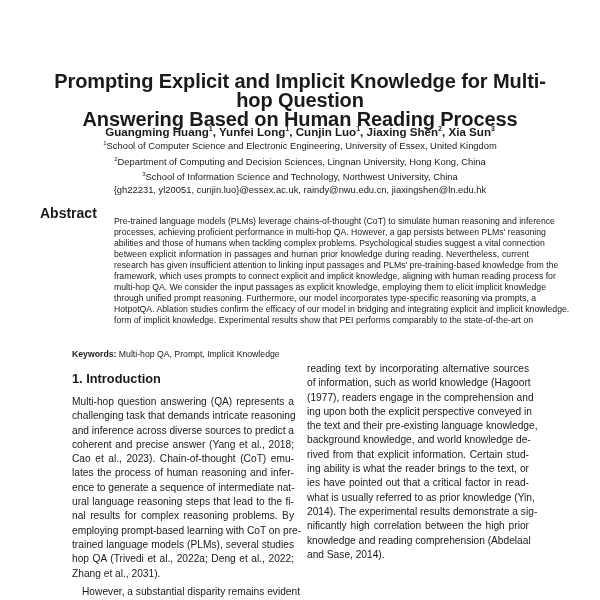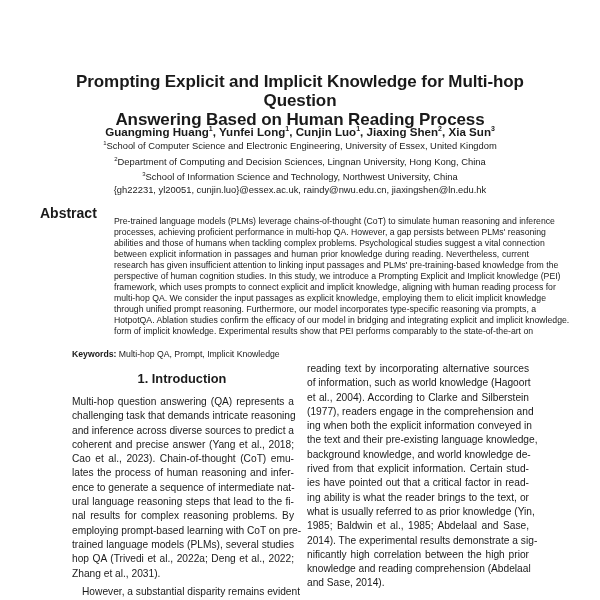--- a/index.html
+++ b/index.html
@@ -1,27 +1,27 @@
 <!DOCTYPE html>
 <html><head>
 <meta charset="utf-8">
 <style>
   html, body { margin: 0; padding: 0; background: #ffffff; }
   body { width: 600px; height: 600px; overflow: hidden; position: relative; font-family: "Liberation Sans", sans-serif; color: #1a1a1a; }
-  .title { position: absolute; left: 40px; width: 520px; top: 72px; text-align: center; font-weight: bold; font-size: 17px; line-height: 19px; letter-spacing: -0.1px; }
+  .title { position: absolute; left: 40px; width: 520px; top: 72px; text-align: center; font-weight: bold; font-size: 20px; line-height: 19px; letter-spacing: -0.1px; }
   .authors { position: absolute; left: 40px; width: 520px; top: 122px; text-align: center; font-weight: bold; font-size: 11.6px; line-height: 14px; }
   .authors sup { font-size: 7px; }
   .affils { position: absolute; left: 40px; width: 520px; top: 137px; text-align: center; font-size: 9.4px; line-height: 12.6px; }
   .affils sup { font-size: 6px; }
   .abs-head { position: absolute; left: 40px; width: 520px; top: 205px; text-align: left; font-weight: bold; font-size: 14px; }
   .abstract { position: absolute; left: 72px; width: 457px; top: 216px; font-size: 8.7px; line-height: 11px; text-align: justify; }
   .abstract .line { display: block; text-align: justify; text-align-last: justify; white-space: nowrap; padding-left: 42px; }
   .keywords { position: absolute; left: 72px; top: 349px; font-size: 8.7px; }
   .keywords b { font-weight: bold; }
-  .sec-head { position: absolute; left: 72px; width: 220px; top: 371px; text-align: center; font-weight: bold; font-size: 12.8px; }
+  .sec-head { position: absolute; left: 72px; width: 220px; top: 371px; text-align: left; font-weight: bold; font-size: 12.8px; }
   .col { position: absolute; font-size: 10.2px; line-height: 14.3px; }
   .col .line { display: block; white-space: nowrap; text-align: justify; text-align-last: justify; }
   .col .line.last { text-align-last: left; }
   .col .line.indent { padding-left: 10px; }
   .col-left { left: 72px; width: 222px; top: 395px; }
   .col-right { left: 307px; width: 222px; top: 362px; }
   .gap { display: block; height: 4px; }
 </style>
 </head>
 <body>
@@ -47,21 +47,20 @@
 </div>
 
 <div class="abs-head">Abstract</div>
 
 <div class="abstract">
   <span class="line">Pre-trained language models (PLMs) leverage chains-of-thought (CoT) to simulate human reasoning and inference</span>
   <span class="line">processes, achieving proficient performance in multi-hop QA. However, a gap persists between PLMs' reasoning</span>
   <span class="line">abilities and those of humans when tackling complex problems. Psychological studies suggest a vital connection</span>
   <span class="line">between explicit information in passages and human prior knowledge during reading.  Nevertheless, current</span>
   <span class="line">research has given insufficient attention to linking input passages and PLMs' pre-training-based knowledge from the</span>
-  <span class="line">perspective of human cognition studies. In this study, we introduce a Prompting Explicit and Implicit knowledge (PEI)</span>
   <span class="line">framework, which uses prompts to connect explicit and implicit knowledge, aligning with human reading process for</span>
   <span class="line">multi-hop QA. We consider the input passages as explicit knowledge, employing them to elicit implicit knowledge</span>
   <span class="line">through unified prompt reasoning.  Furthermore, our model incorporates type-specific reasoning via prompts, a</span>
   <span class="line">HotpotQA. Ablation studies confirm the efficacy of our model in bridging and integrating explicit and implicit knowledge.</span>
   <span class="line">form of implicit knowledge.  Experimental results show that PEI performs comparably to the state-of-the-art on</span>
 </div>
 
 <div class="keywords">
   <b>Keywords:</b>
   <span>Multi-hop QA, Prompt, Implicit Knowledge</span>
@@ -84,28 +83,26 @@
   <span class="line">hop QA (Trivedi et al., 2022a; Deng et al., 2022;</span>
   <span class="line last">Zhang et al., 2031).</span>
   <span class="gap"></span>
   <span class="line indent">However, a substantial disparity remains evident</span>
 
 </div>
 
 <div class="col col-right">
   <span class="line">reading text by incorporating alternative sources</span>
   <span class="line">of information, such as world knowledge (Hagoort</span>
-  <span class="line">et al., 2004). According to Clarke and Silberstein</span>
   <span class="line">(1977), readers engage in the comprehension and</span>
-  <span class="line">ing when both the explicit information conveyed in</span>
+  <span class="line">ing upon both the explicit perspective conveyed in</span>
   <span class="line">the text and their pre-existing language knowledge,</span>
   <span class="line">background knowledge, and world knowledge de-</span>
   <span class="line">rived from that explicit information.  Certain stud-</span>
+  <span class="line">ing ability is what the reader brings to the text, or</span>
   <span class="line">ies have pointed out that a critical factor in read-</span>
-  <span class="line">ing ability is what the reader brings to the text, or</span>
   <span class="line">what is usually referred to as prior knowledge (Yin,</span>
-  <span class="line">1985; Baldwin et al., 1985; Abdelaal and Sase,</span>
   <span class="line">2014). The experimental results demonstrate a sig-</span>
   <span class="line">nificantly high correlation between the high prior</span>
   <span class="line">knowledge and reading comprehension (Abdelaal</span>
   <span class="line last">and Sase, 2014).</span>
 
 </div>
 
 </body></html>

